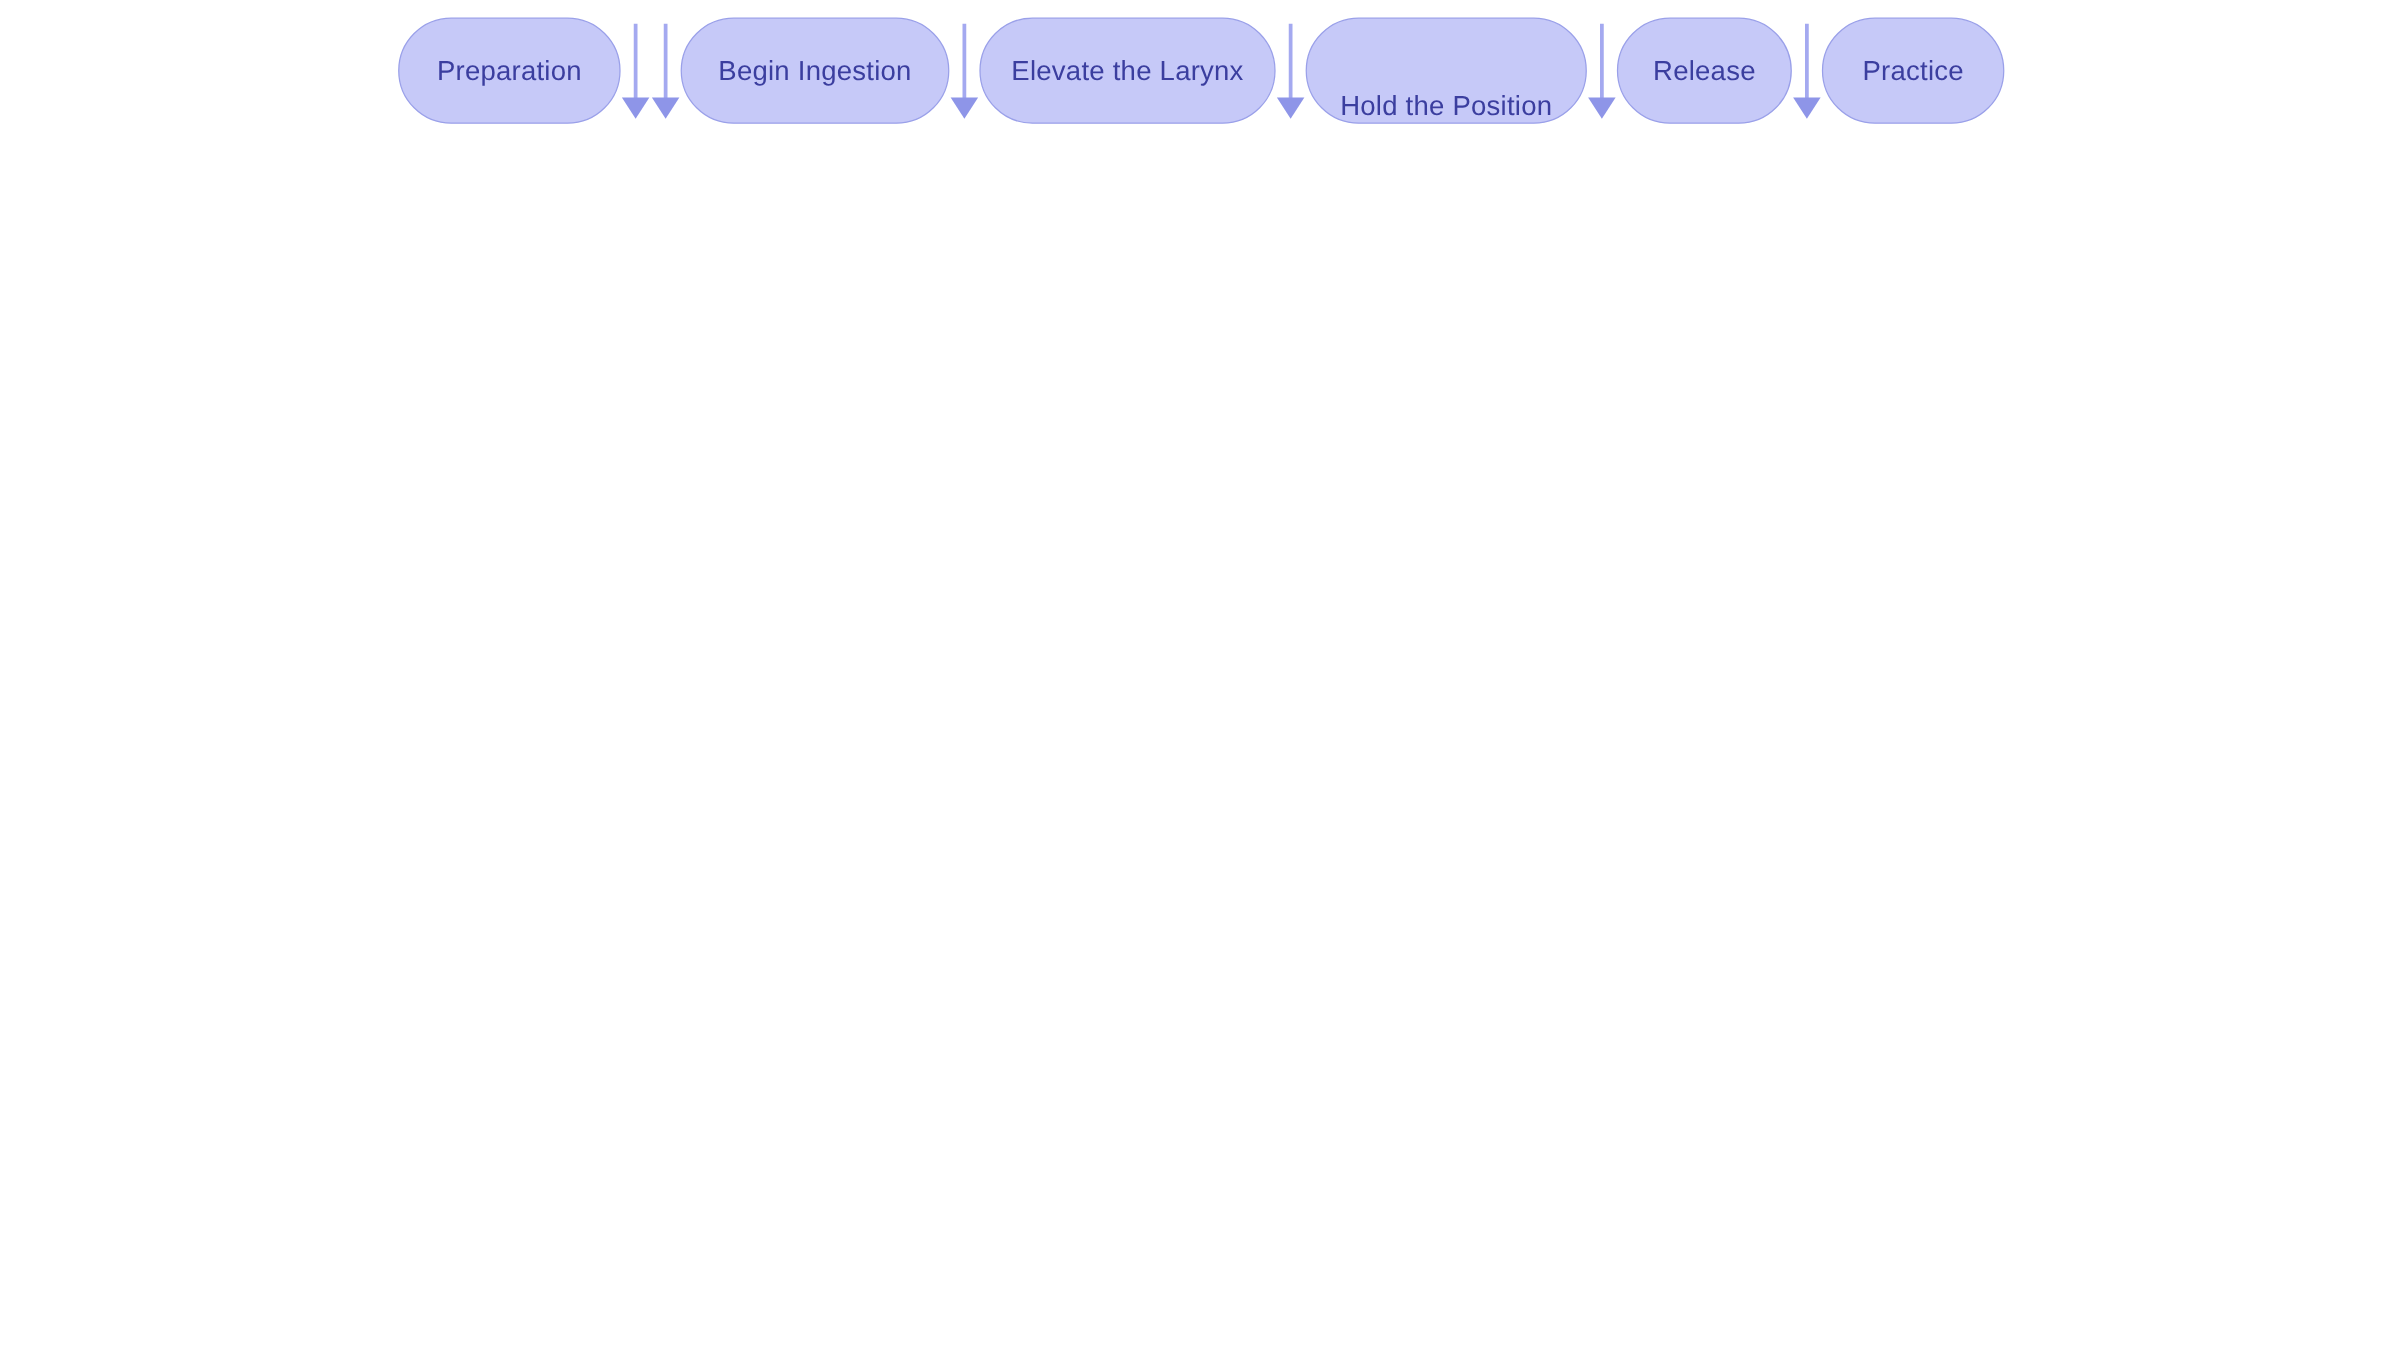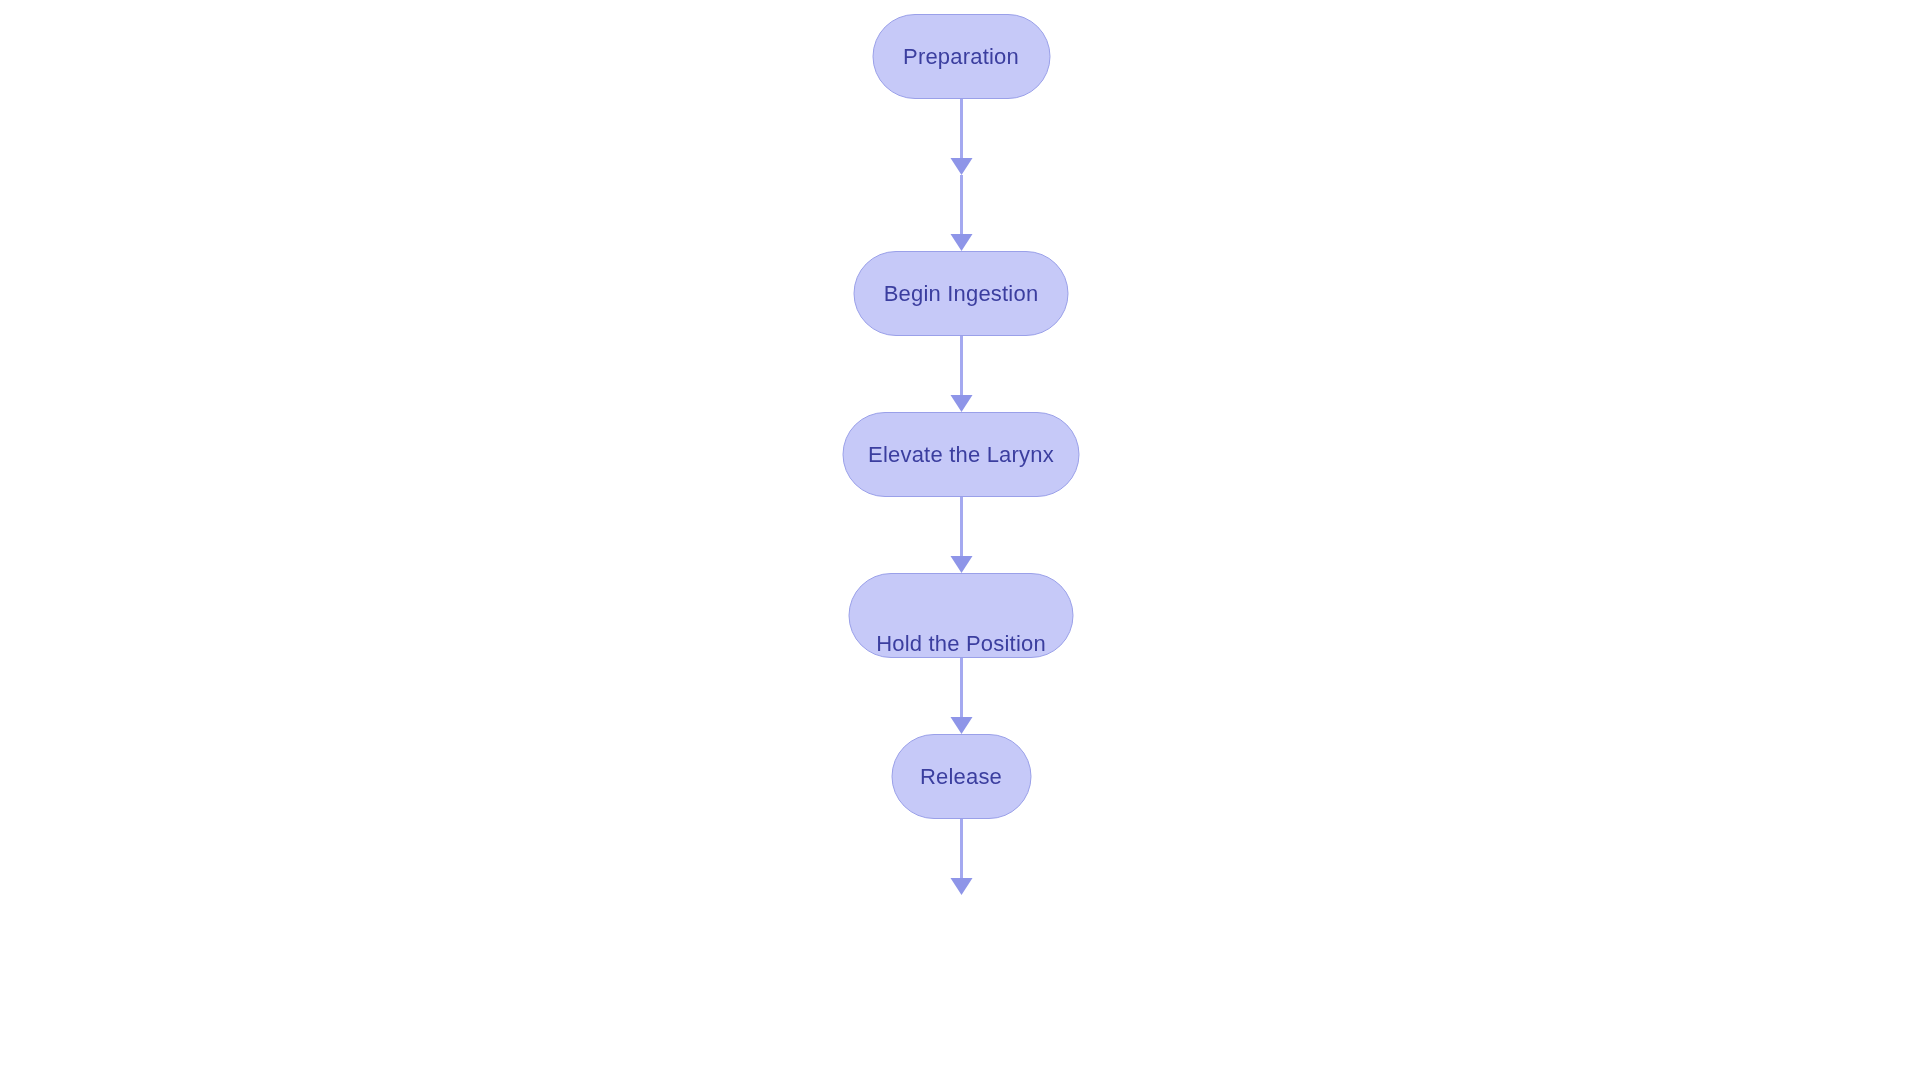--- a/index.html
+++ b/index.html
@@ -16,21 +16,21 @@
     width: 1920px;
     height: 1083px;
     background: #ffffff;
   }
   .flow {
     position: absolute;
     left: 961px;
     top: 14px;
     transform: translateX(-50%);
     display: flex;
-    flex-direction: column;
+    flex-direction: row;
     align-items: center;
   }
   .node {
     box-sizing: border-box;
     height: 85px;
     border-radius: 42.5px;
     background: #c6c9f8;
     border: 1.5px solid #9aa0e9;
     display: flex;
     align-items: center;
@@ -127,15 +127,18 @@
 
     <div class="node n5">
       <span class="label">Release</span>
     </div>
 
     <div class="connector">
       <div class="line"></div>
       <div class="head"></div>
     </div>
 
+    <div class="node n6">
+      <span class="label">Practice</span>
+    </div>
 
   </div>
 </div>
 
 </body></html>

